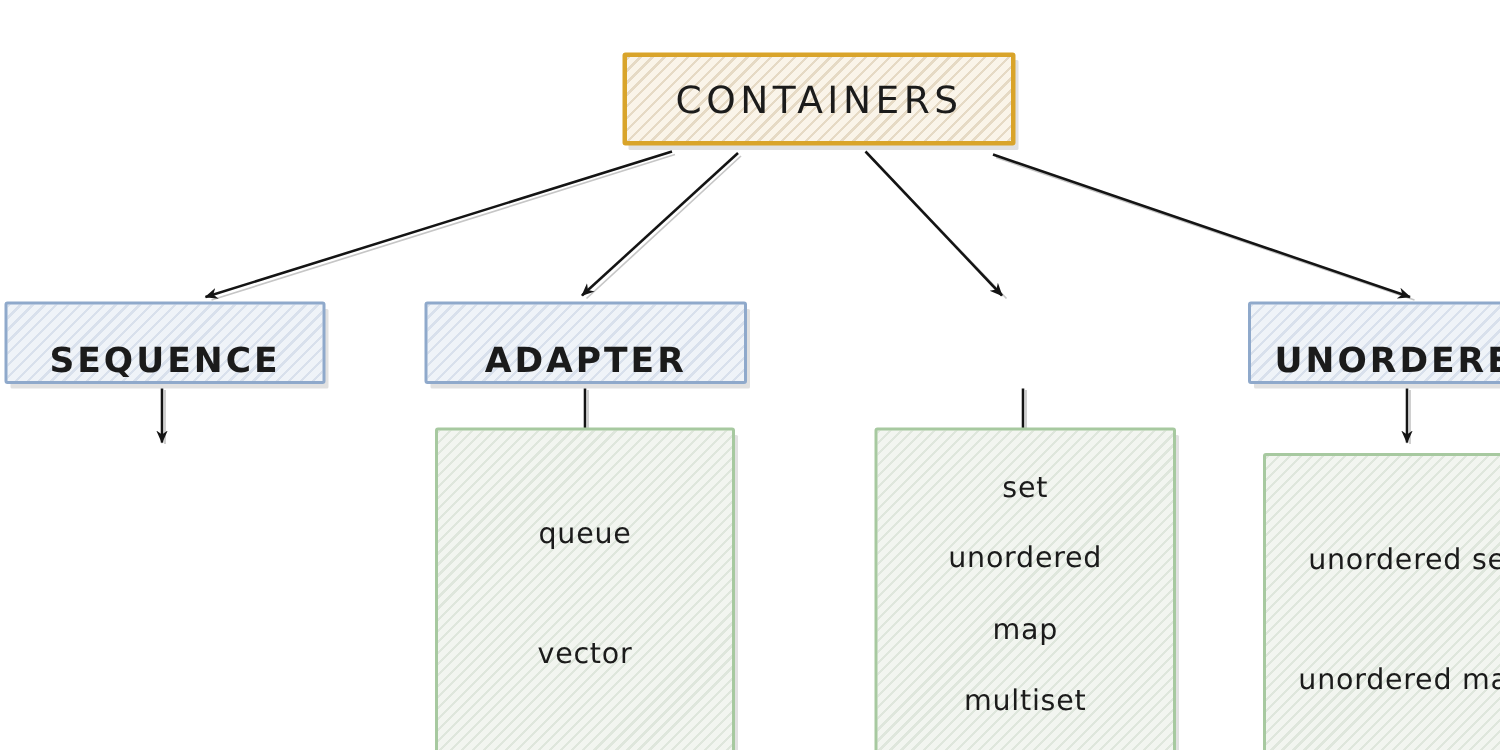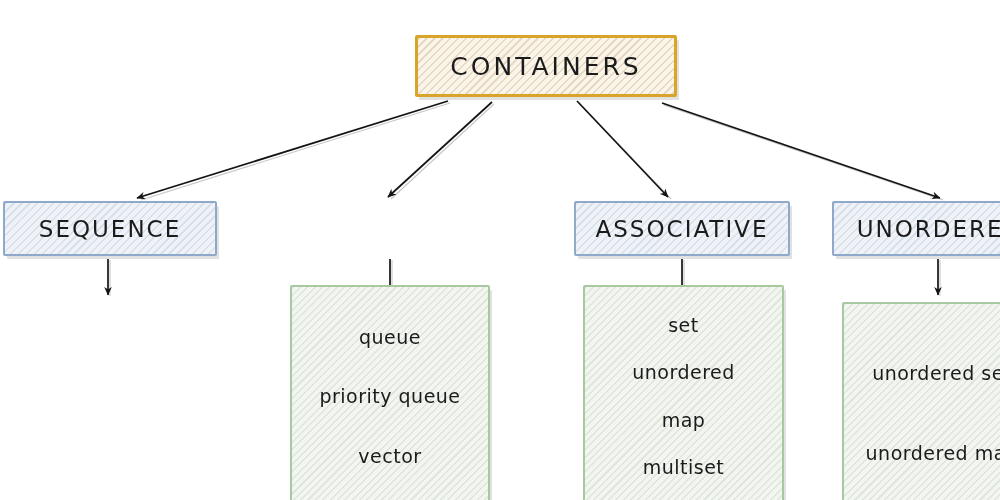--- a/index.html
+++ b/index.html
@@ -25,21 +25,21 @@
     background:
       repeating-linear-gradient(135deg, rgba(187,162,120,0.32) 0 1.6px, rgba(0,0,0,0) 1.6px 5.6px),
       var(--root-fill,#faf4e9);
     font-size:25px;letter-spacing:3px;font-weight:500;
   }
   .cat{
     border:2px solid var(--category-border,#8fa9cb);
     background:
       repeating-linear-gradient(135deg, rgba(137,158,194,0.22) 0 1.6px, rgba(0,0,0,0) 1.6px 5.6px),
       var(--category-fill,#eff3f8);
-    font-size:23px;letter-spacing:2px;font-weight:400;
+    font-size:23px;letter-spacing:2px;font-weight:700;align-items:flex-end;
   }
   .grp{
     border:2px solid var(--items-border,#a7c9a0);
     background:
       repeating-linear-gradient(135deg, rgba(128,158,124,0.17) 0 1.5px, rgba(0,0,0,0) 1.5px 5.2px),
       var(--items-fill,#f2f5f0);
     flex-direction:column;justify-content:space-evenly;
     font-size:19px;letter-spacing:0.5px;
   }
   .grp .item{line-height:1;white-space:nowrap;}
@@ -80,31 +80,30 @@
     </g>
   </svg>
 
   <div class="box root" style="left:415px;top:4px;width:262px;height:62px;">
     <span class="lbl">CONTAINERS</span>
   </div>
 
   <div class="box cat" style="left:3px;top:170px;width:214px;height:55px;">
     <span class="lbl">SEQUENCE</span>
   </div>
-  <div class="box cat" style="left:574px;top:170px;width:216px;height:55px;">
-    <span class="lbl">ASSOCIATIVE</span>
+  <div class="box cat" style="left:283px;top:170px;width:215px;height:55px;">
+    <span class="lbl">ADAPTER</span>
   </div>
   <div class="box cat" style="left:832px;top:170px;width:216px;height:55px;">
     <span class="lbl">UNORDERED</span>
   </div>
 
 
   <div class="box grp" style="left:290px;top:254px;width:200px;height:223px;">
     <div class="item">queue</div>
-    <div class="item">priority queue</div>
     <div class="item">vector</div>
   </div>
 
   <div class="box grp" style="left:583px;top:254px;width:201px;height:223px;">
     <div class="item">set</div>
     <div class="item">unordered</div>
     <div class="item">map</div>
     <div class="item">multiset</div>
   </div>
 

